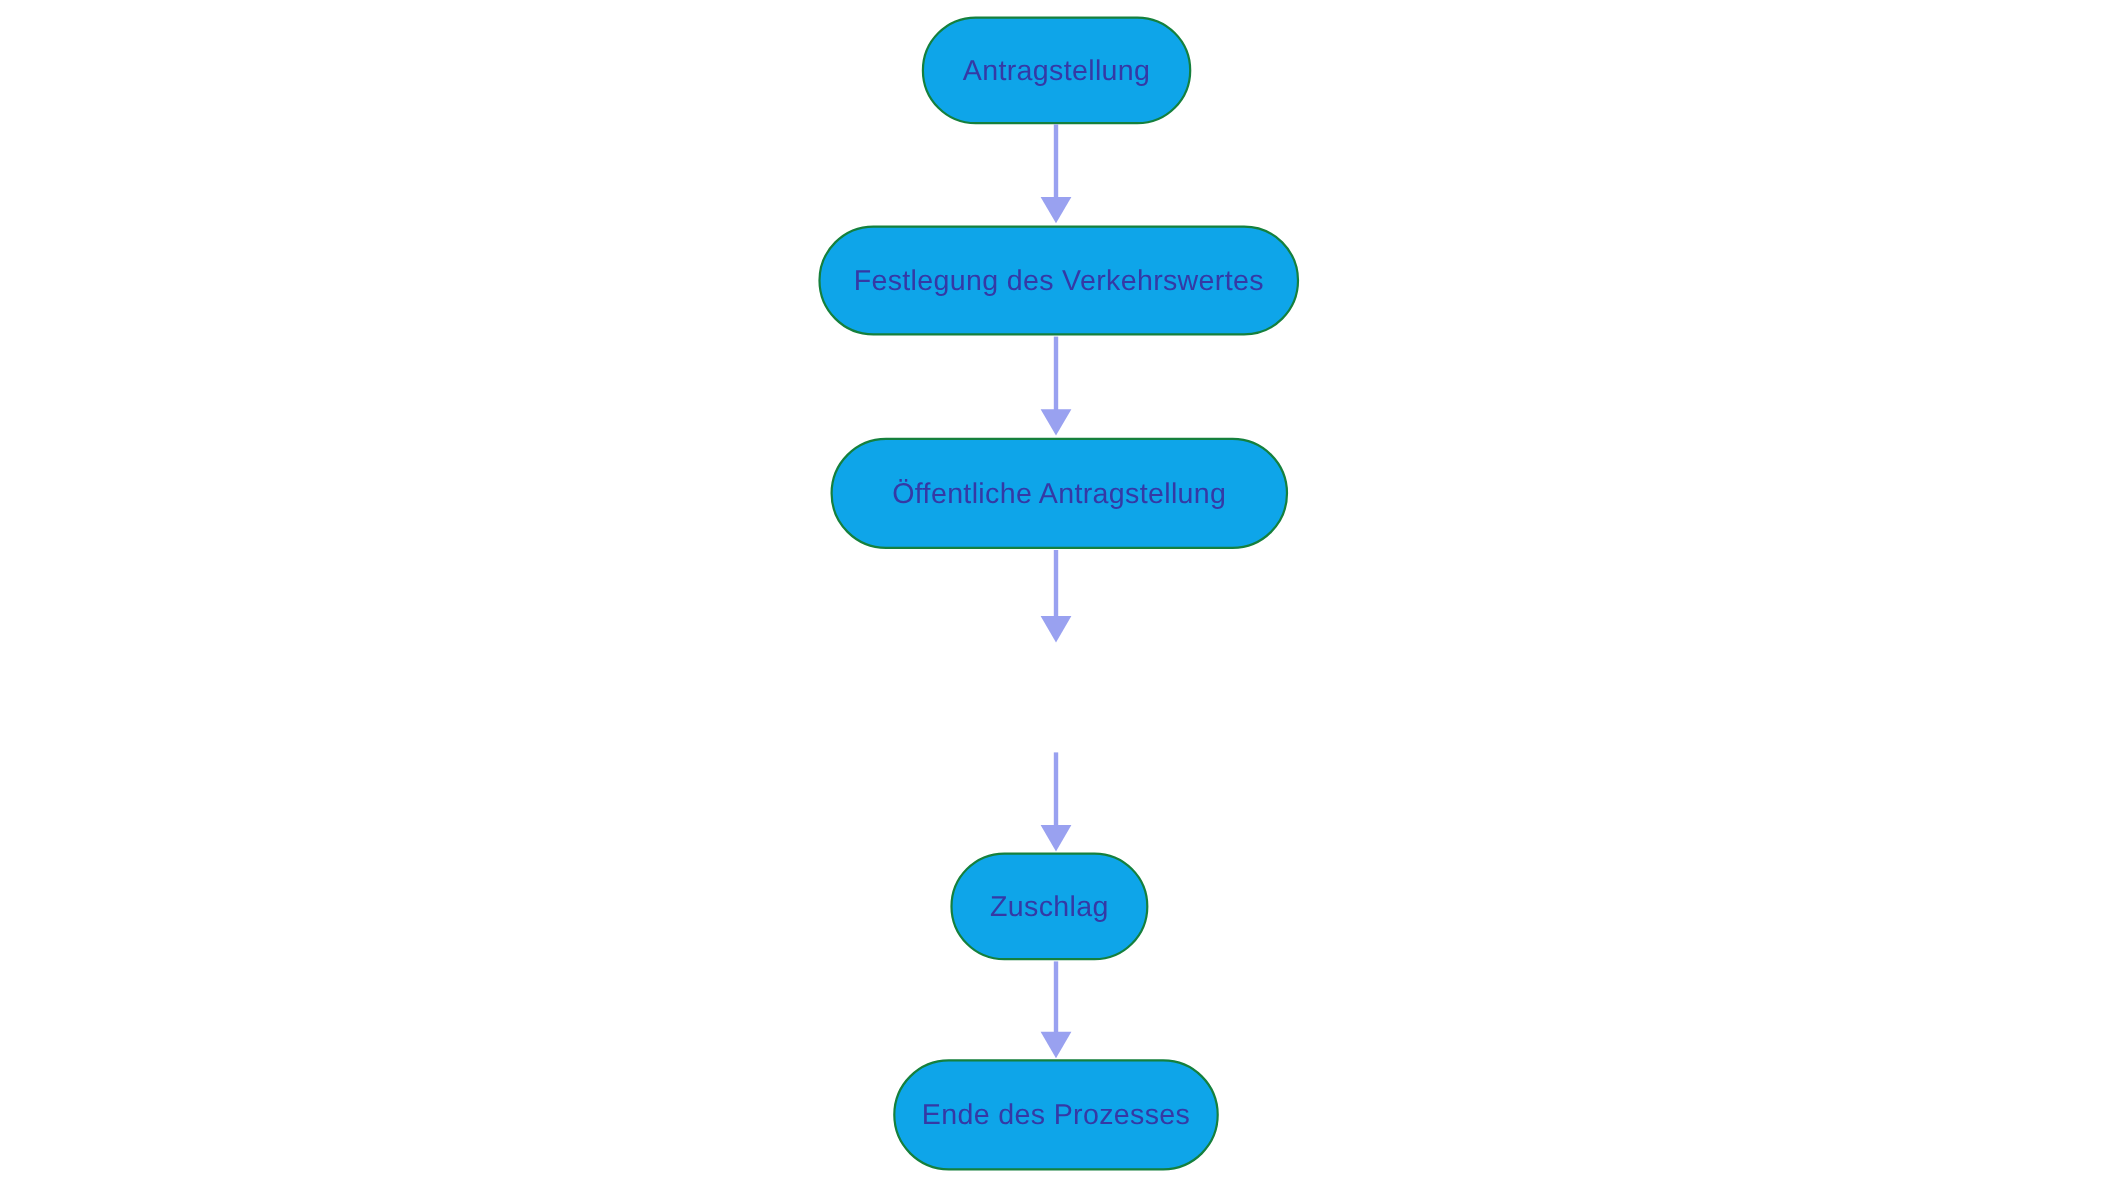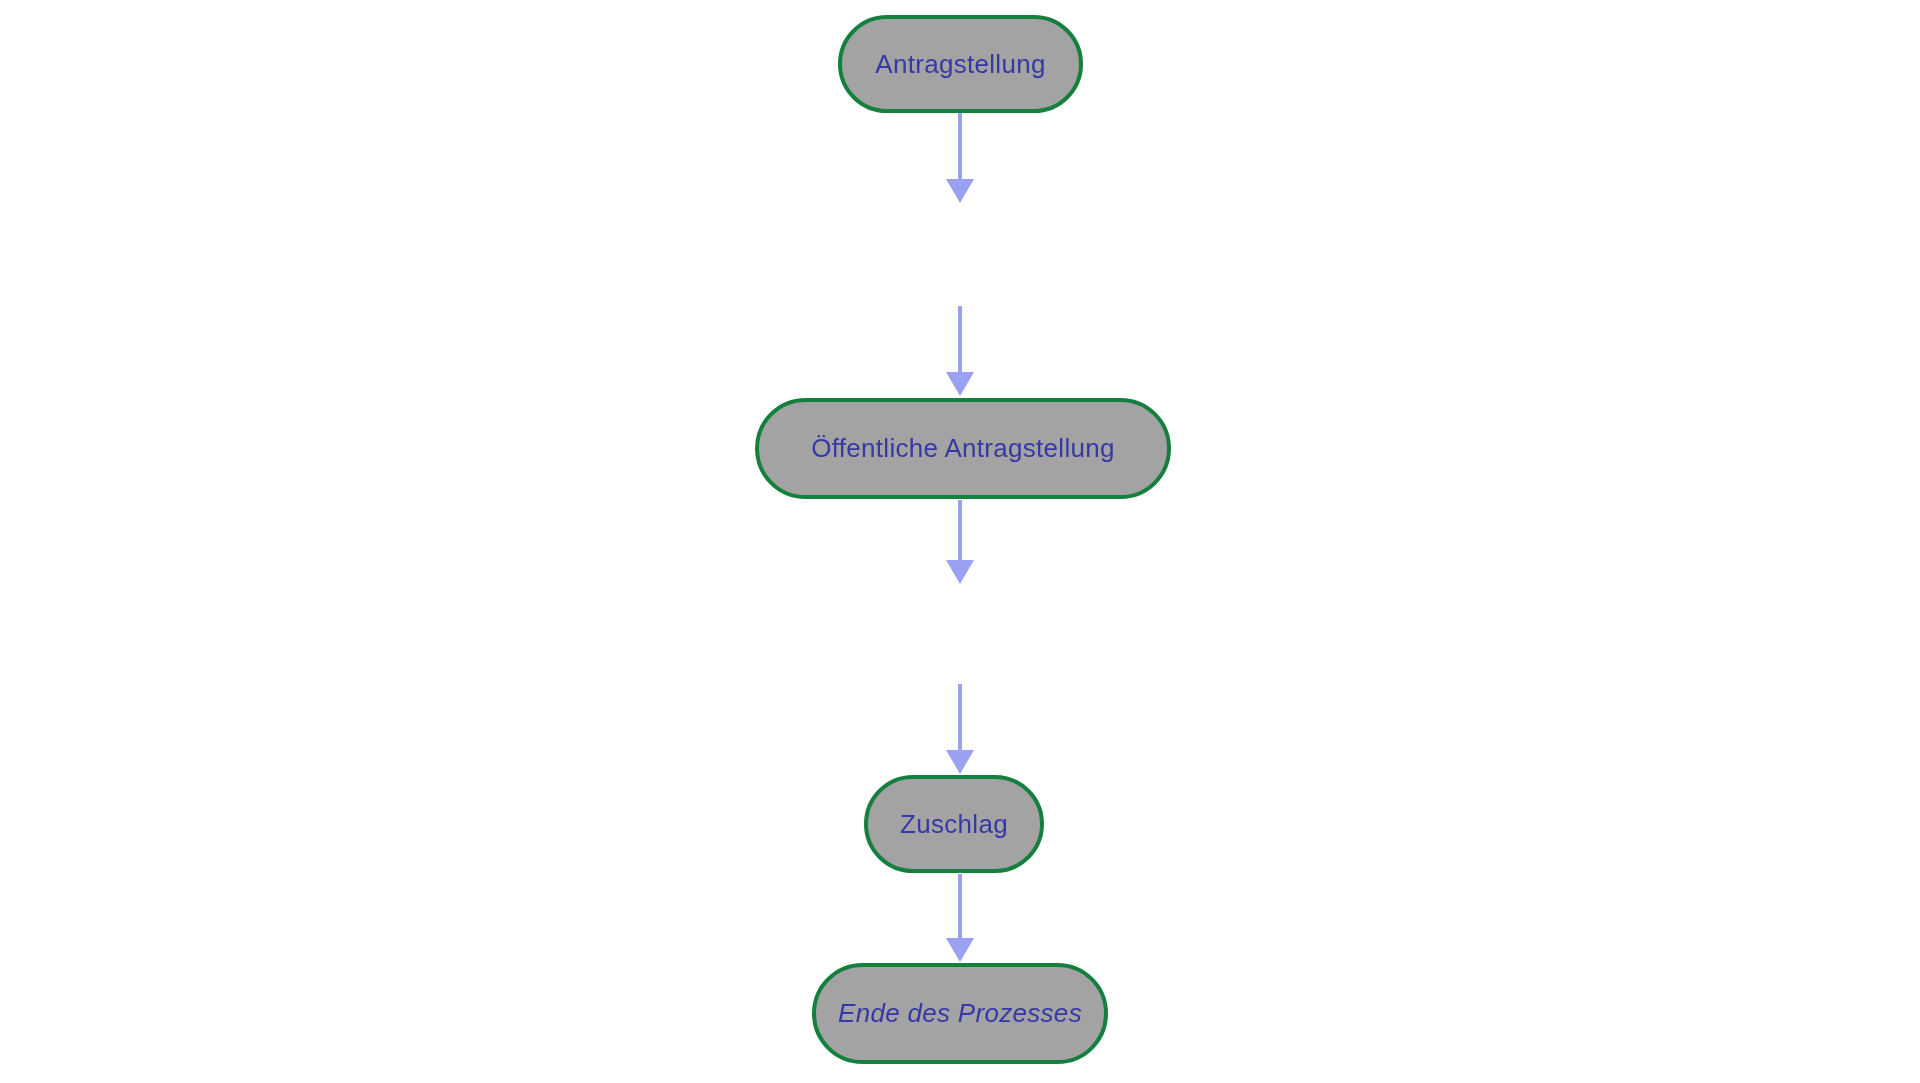--- a/index.html
+++ b/index.html
@@ -11,38 +11,38 @@
     position: relative;
     width: 1920px;
     height: 1083px;
     background: #ffffff;
     overflow: hidden;
     font-family: "Liberation Sans", sans-serif;
   }
   .node {
     position: absolute;
     box-sizing: border-box;
-    background: #a3a3a3;
-    border: 4px solid #15803d;
+    background: #0ea5e9;
+    border: 2px solid #15803d;
     border-radius: 52px;
     color: #3539a5;
     font-size: 26px;
     letter-spacing: 0.3px;
     display: flex;
     align-items: center;
     justify-content: center;
     text-align: center;
     white-space: nowrap;
   }
   #node-1 { left: 838px; top: 15px;  width: 245px; height: 98px;  }
   #node-2 { left: 744px; top: 205px; width: 437px; height: 100px; }
   #node-3 { left: 755px; top: 398px; width: 416px; height: 101px; }
   #node-4 { left: 802px; top: 585px; width: 321px; height: 98px;  }
   #node-5 { left: 864px; top: 775px; width: 180px; height: 98px;  }
-  #node-6 { left: 812px; top: 963px; width: 296px; height: 101px; font-style: italic; }
+  #node-6 { left: 812px; top: 963px; width: 296px; height: 101px; }
 
   .arrow {
     position: absolute;
     left: 946px;
     width: 28px;
   }
   .arrow-line {
     position: absolute;
     left: 12px;
     top: 0;
@@ -73,20 +73,23 @@
 
   <div id="node-1" class="node">
     <span>Antragstellung</span>
   </div>
 
   <div id="arrow-1" class="arrow">
     <div class="arrow-line"></div>
     <div class="arrow-head"></div>
   </div>
 
+  <div id="node-2" class="node">
+    <span>Festlegung des Verkehrswertes</span>
+  </div>
 
   <div id="arrow-2" class="arrow">
     <div class="arrow-line"></div>
     <div class="arrow-head"></div>
   </div>
 
   <div id="node-3" class="node">
     <span>Öffentliche Antragstellung</span>
   </div>
 

